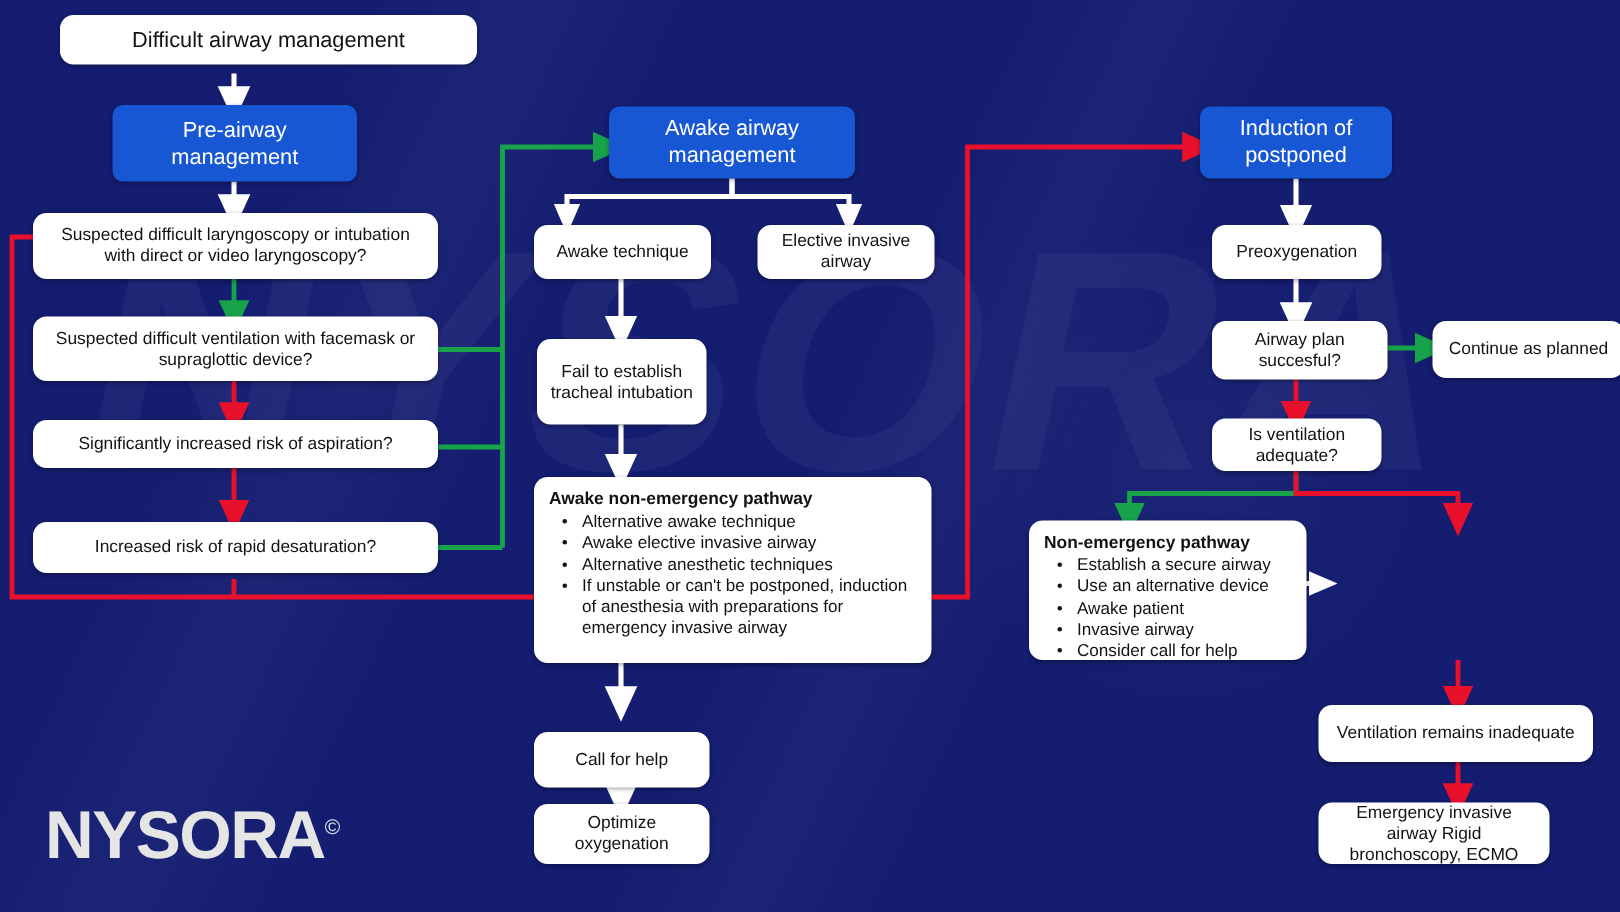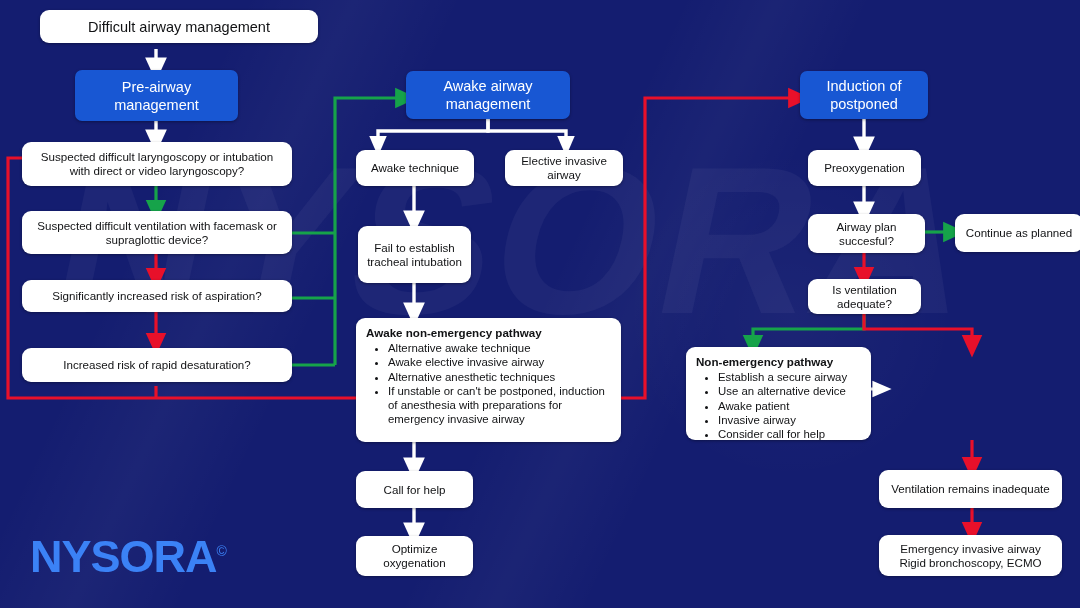--- a/index.html
+++ b/index.html
@@ -52,21 +52,21 @@
   .node.listbox{
     display:block;text-align:left;padding:8px 10px 9px 10px;
     font-size:11.4px;line-height:14.2px;
   }
   .listbox .lb-title{font-weight:700;margin:0 0 1px 0;font-size:11.6px;}
   .listbox ul{margin:0;padding:0 0 0 22px;list-style:disc;}
   .listbox li{margin:0;padding:0;}
 
   .logo{
     position:absolute;left:30px;top:531px;
-    color:#3b82f6;font-size:45px;font-weight:700;letter-spacing:-1px;
+    color:#e5e5e5;font-size:45px;font-weight:700;letter-spacing:-1px;
     z-index:4;white-space:nowrap;
   }
   .logo sup{font-size:14px;vertical-align:super;font-weight:400;}
 </style>
 </head>
 <body>
 
 <div id="stage">
 
   <div class="wm">NYSORA</div>
@@ -183,21 +183,21 @@
   <div class="node listbox" style="left:356px;top:318px;width:265px;height:124px;">
     <div class="lb-title">Awake non-emergency pathway</div>
     <ul>
       <li>Alternative awake technique</li>
       <li>Awake elective invasive airway</li>
       <li>Alternative anesthetic techniques</li>
       <li>If unstable or can't be postponed, induction of anesthesia with preparations for emergency invasive airway</li>
     </ul>
   </div>
 
-  <div class="node" style="left:356px;top:471px;width:117px;height:37px;">
+  <div class="node" style="left:356px;top:488px;width:117px;height:37px;">
     <span>Call for help</span>
   </div>
 
   <div class="node" style="left:356px;top:536px;width:117px;height:40px;">
     <span>Optimize oxygenation</span>
   </div>
 
   <div class="node hdr" style="left:800px;top:71px;width:128px;height:48px;">
     <span>Induction of postponed</span>
   </div>
@@ -227,21 +227,21 @@
       <li>Invasive airway</li>
       <li>Consider call for help</li>
     </ul>
   </div>
 
 
   <div class="node" style="left:879px;top:470px;width:183px;height:38px;">
     <span>Ventilation remains inadequate</span>
   </div>
 
-  <div class="node" style="left:879px;top:535px;width:183px;height:41px;">
+  <div class="node" style="left:879px;top:535px;width:154px;height:41px;">
     <span>Emergency invasive airway Rigid bronchoscopy, ECMO</span>
   </div>
 
   <div class="logo">
     <span>NYSORA</span><sup>©</sup>
   </div>
 
 </div>
 
 </body></html>

